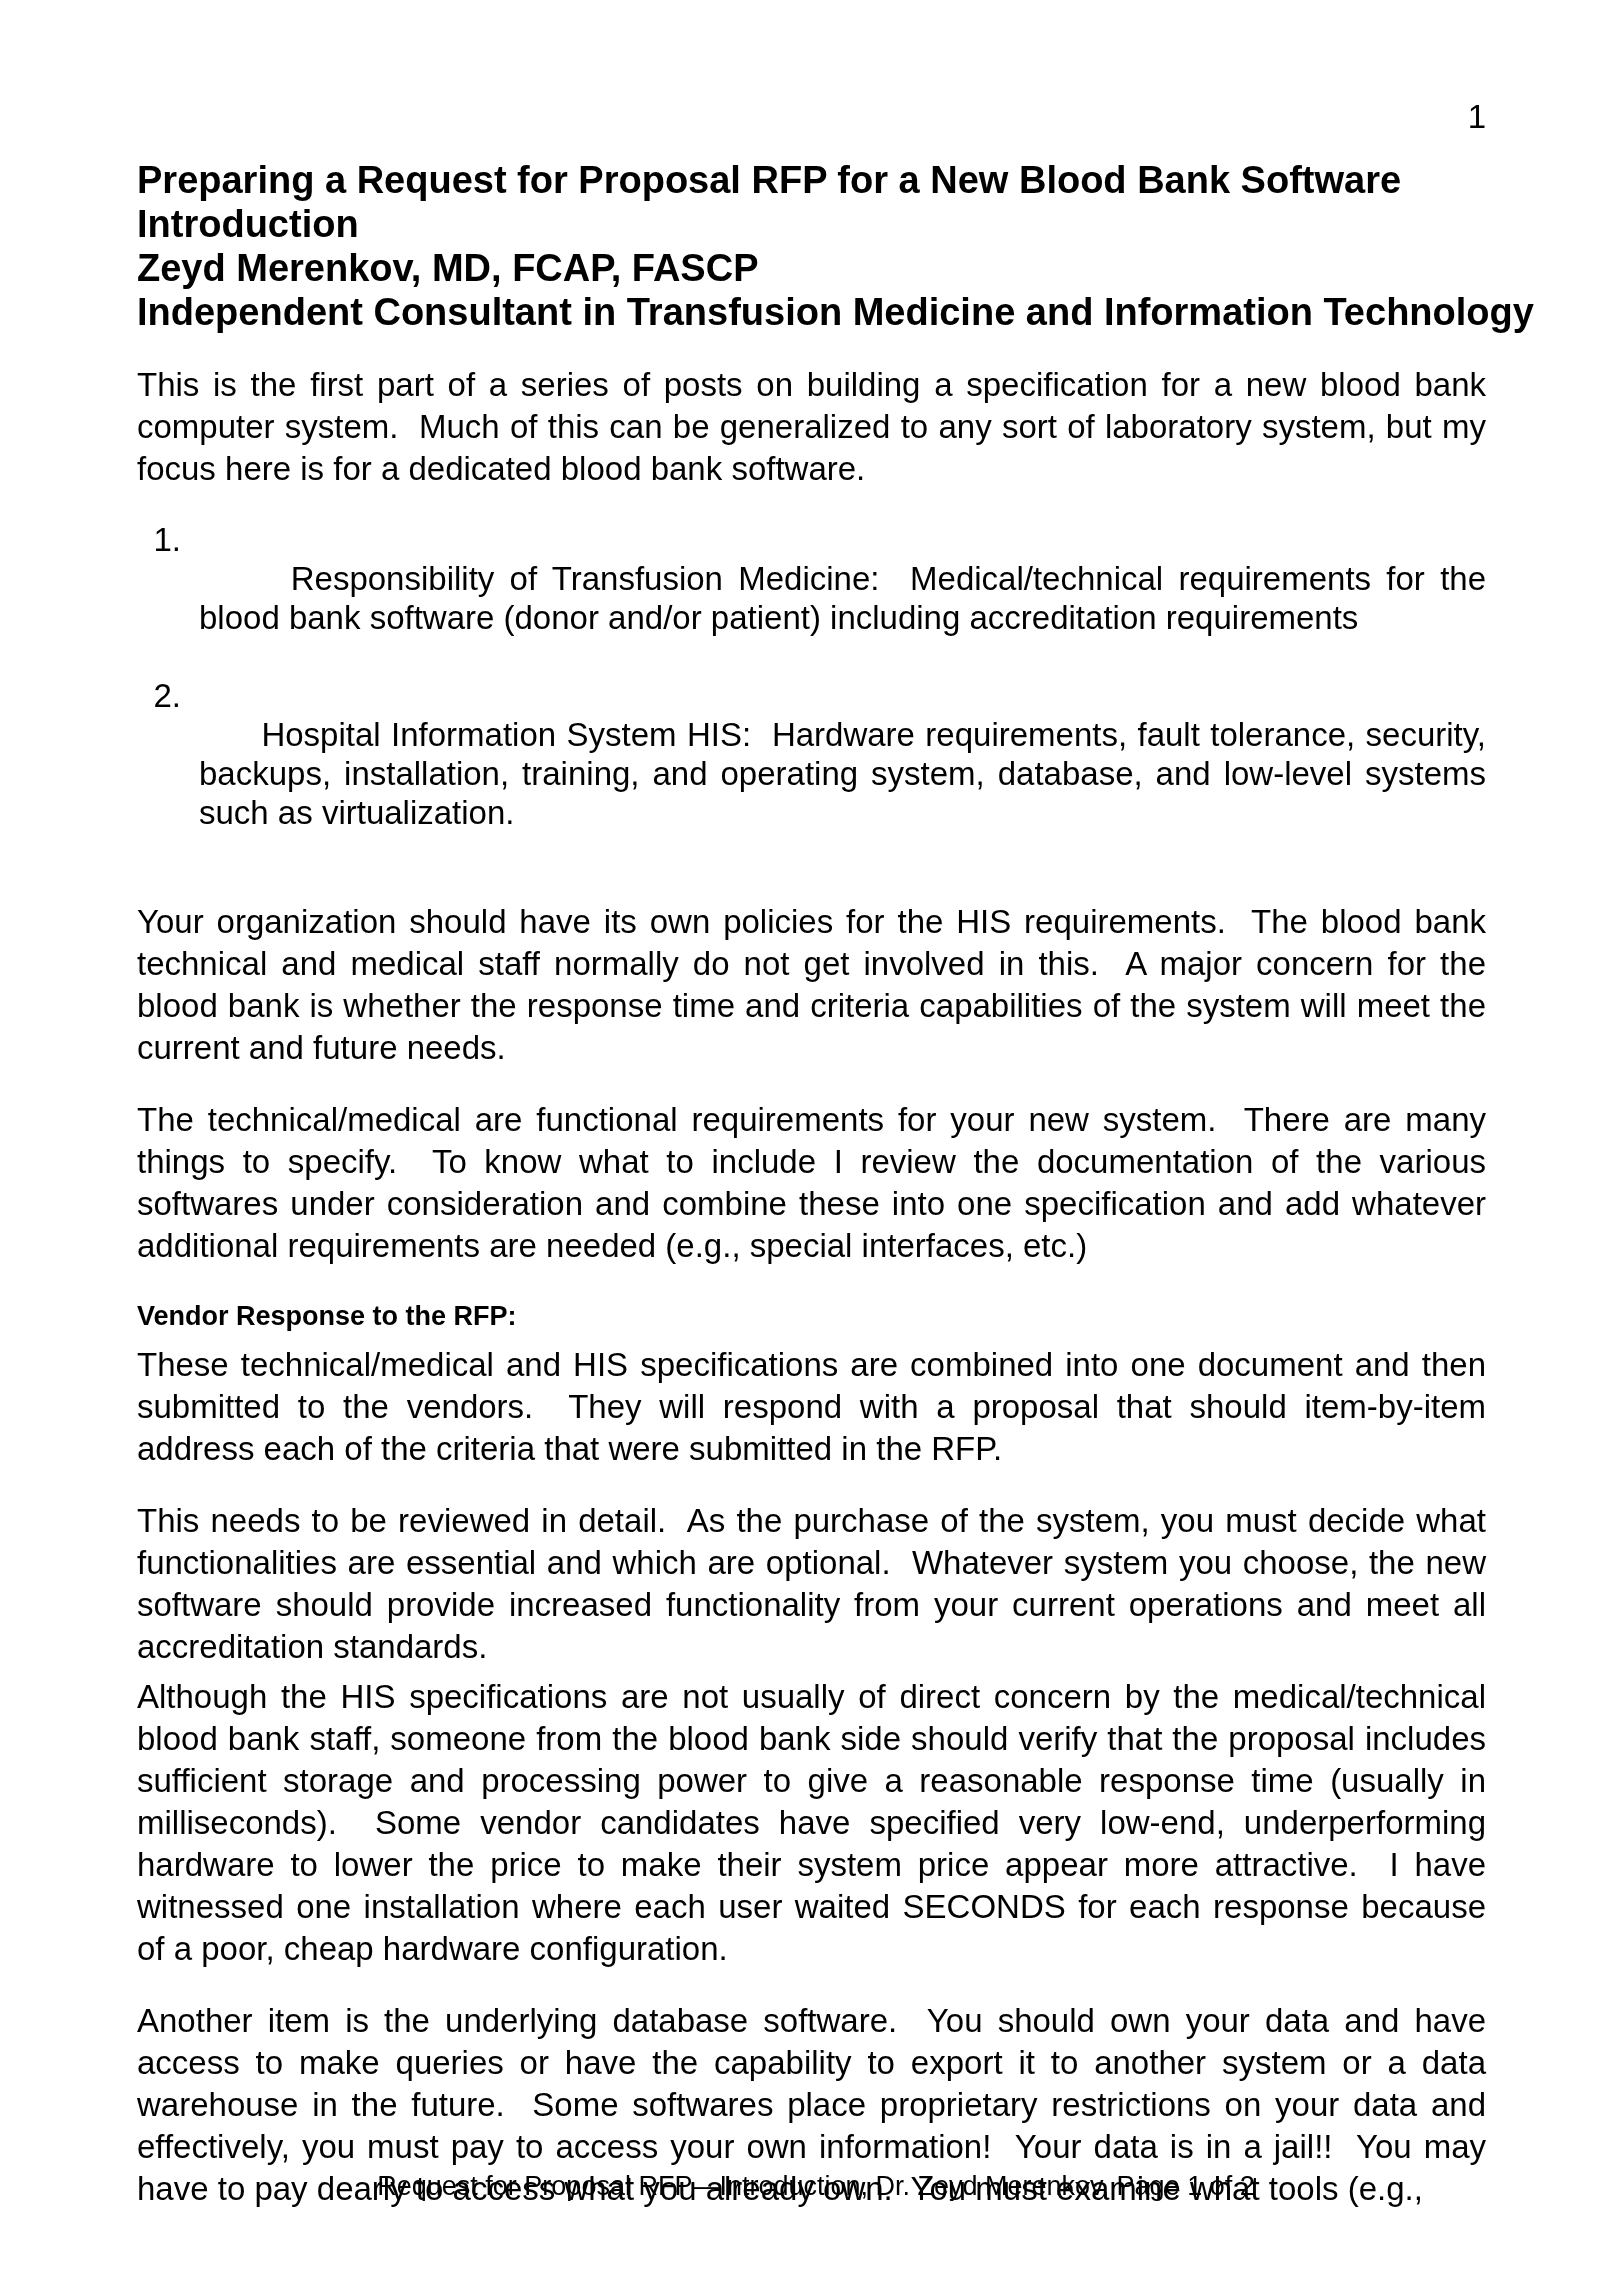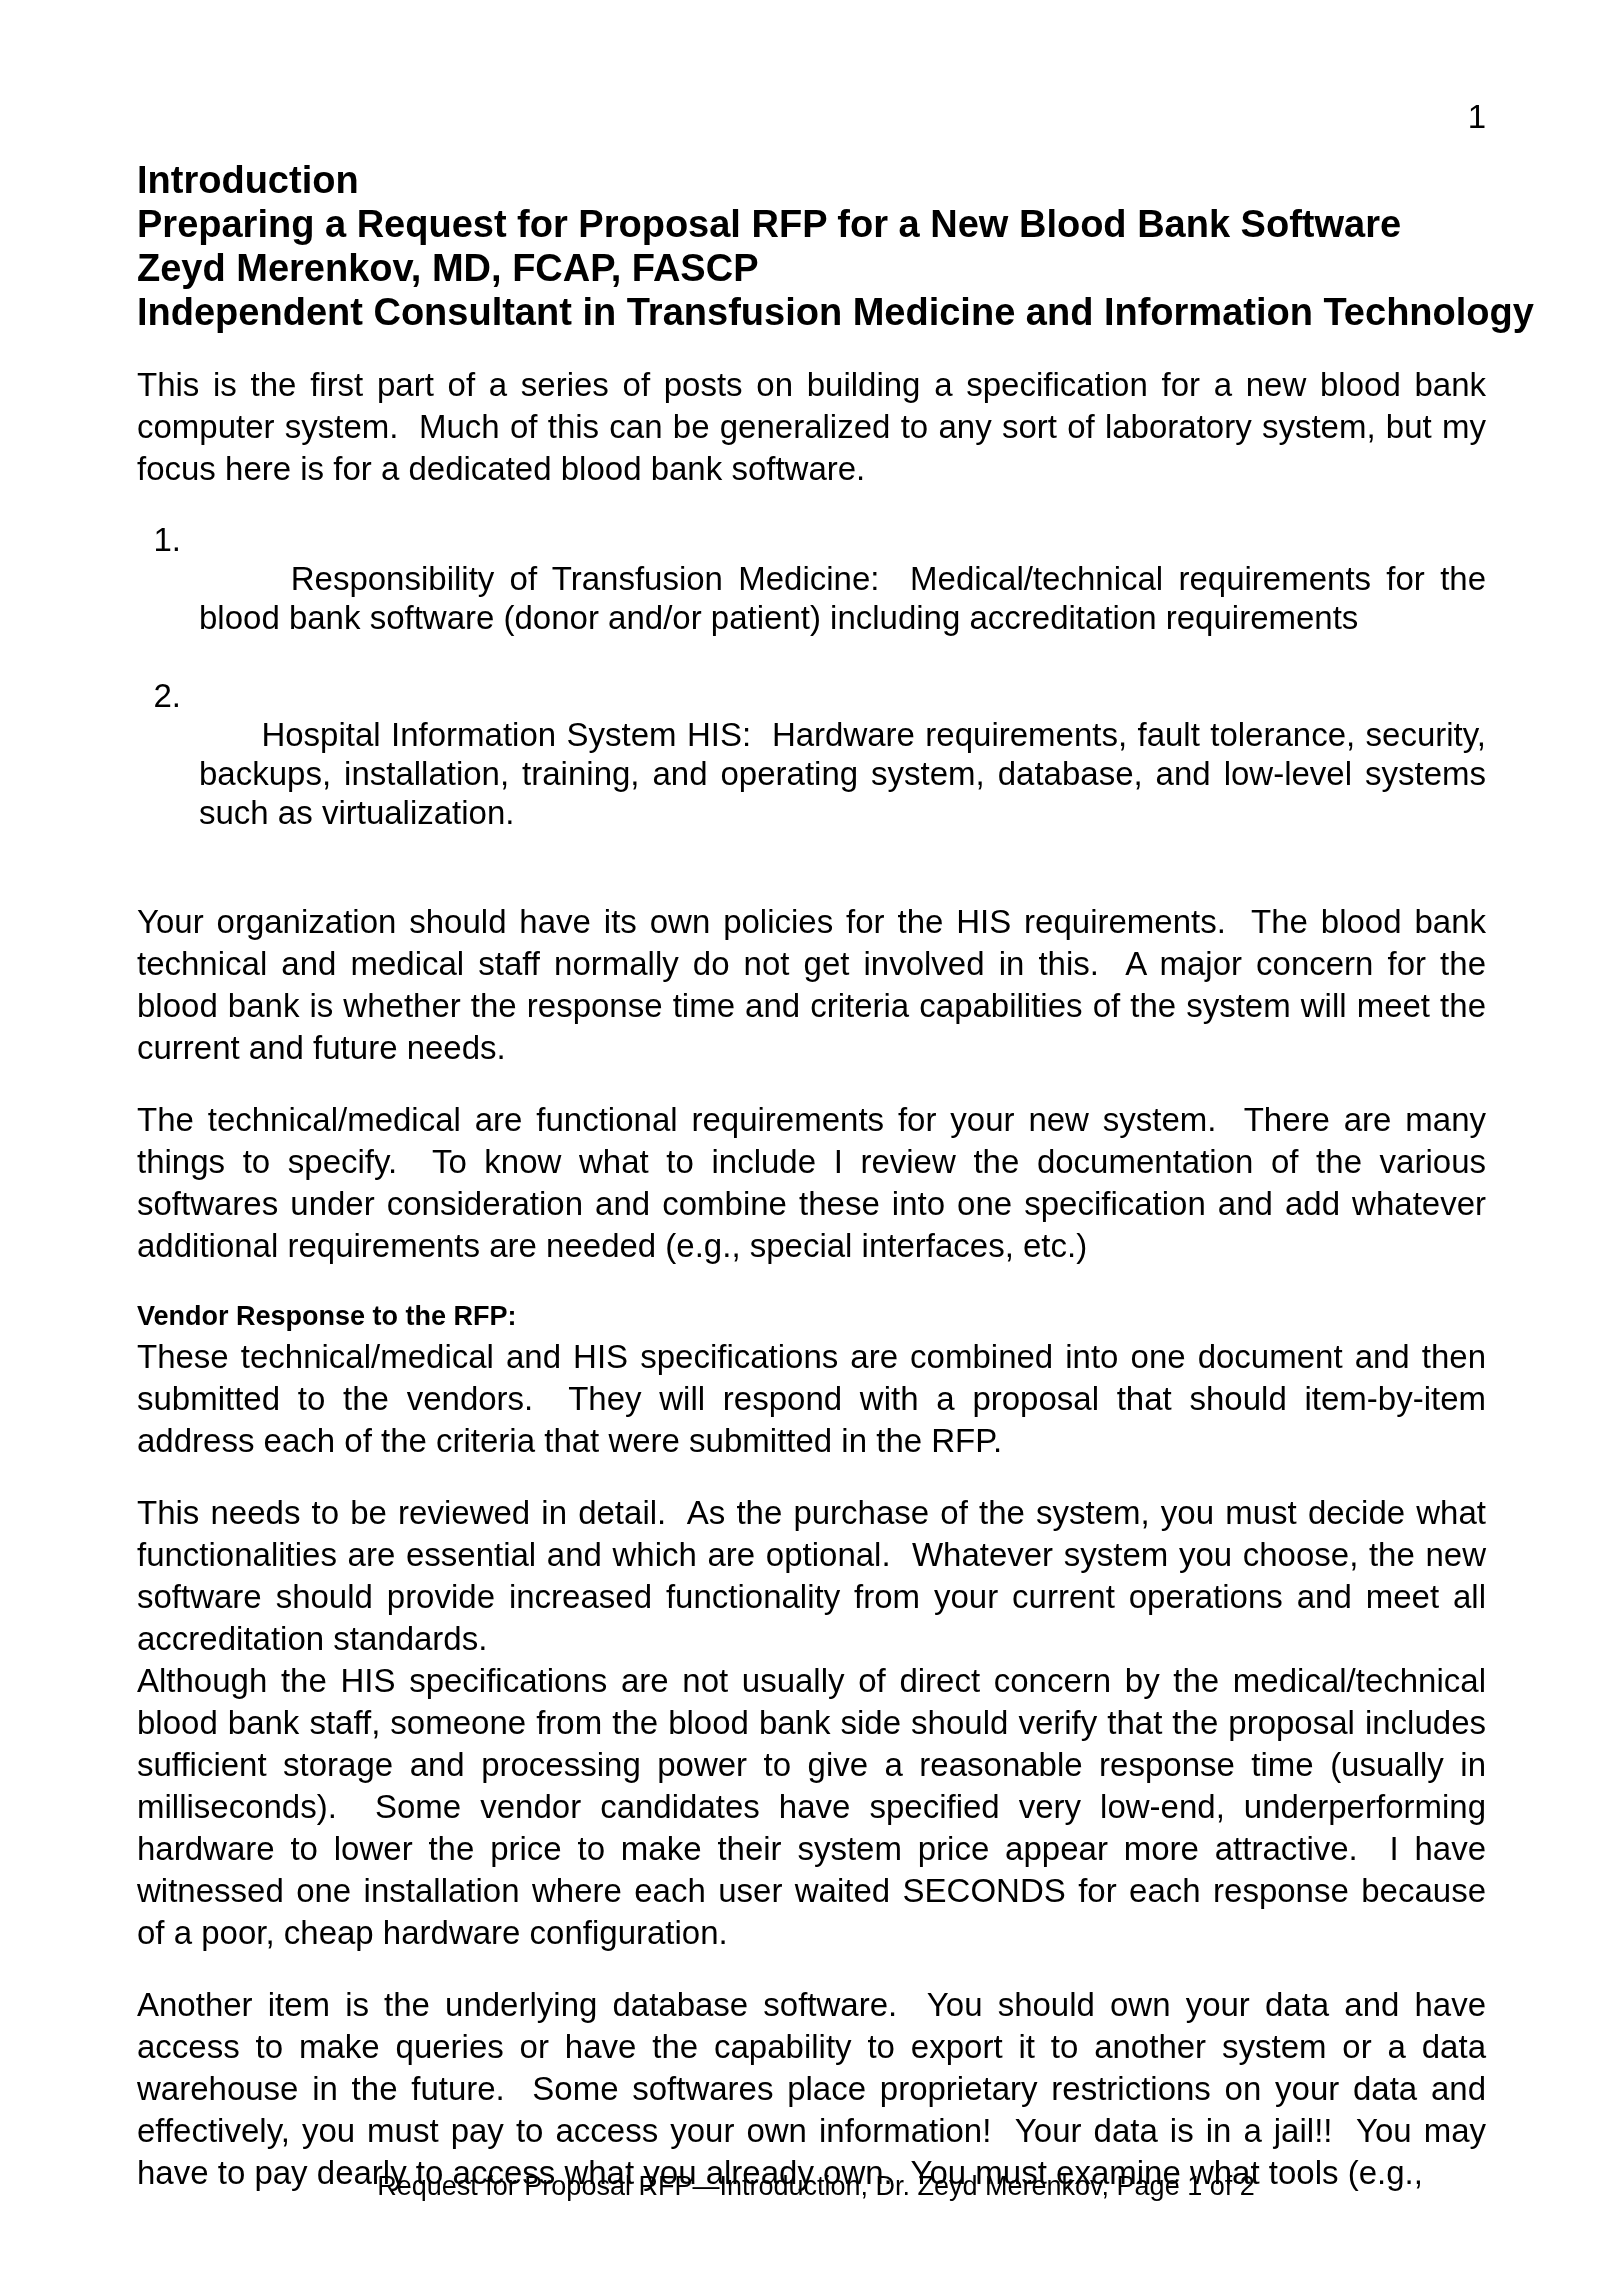--- a/index.html
+++ b/index.html
@@ -30,21 +30,21 @@
     margin: 30px 0 0 0;
     font-size: 33px; line-height: 42px;
     text-align: justify;
     white-space: pre-wrap;
   }
   .heading {
     margin: 30px 0 0 0;
     font-size: 27px; line-height: 39px;
     font-weight: bold;
   }
-  .after-heading { margin-top: 0; }
+  .after-heading { margin-top: 8px; }
   .list { margin: 30px 0 0 0; }
   .list-item {
     position: relative;
     padding-left: 62px;
     font-size: 33px; line-height: 39px;
     text-align: justify;
     white-space: pre-wrap;
   }
   .list-item .num {
     position: absolute; left: 16.4px; top: 0;
@@ -60,22 +60,22 @@
   }
 </style>
 </head>
 <body>
 
 <div class="page">
 
   <div class="pagenum">1</div>
 
   <div class="title">
+    <div class="title-line">Preparing a Request for Proposal RFP for a New Blood Bank Software</div>
     <div class="title-line">Introduction</div>
-    <div class="title-line">Preparing a Request for Proposal RFP for a New Blood Bank Software</div>
     <div class="title-line">Zeyd Merenkov, MD, FCAP, FASCP</div>
     <div class="title-line">Independent Consultant in Transfusion Medicine and Information Technology</div>
   </div>
 
   <p class="para">This is the first part of a series of posts on building a specification for a new blood bank computer system.  Much of this can be generalized to any sort of laboratory system, but my focus here is for a dedicated blood bank software.</p>
 
 
   <div class="list">
     <div class="list-item">
       <span class="num">1.</span><span class="b">Responsibility of Transfusion Medicine</span><span>:  Medical/technical requirements for the blood bank software (donor and/or patient) including accreditation requirements</span>

